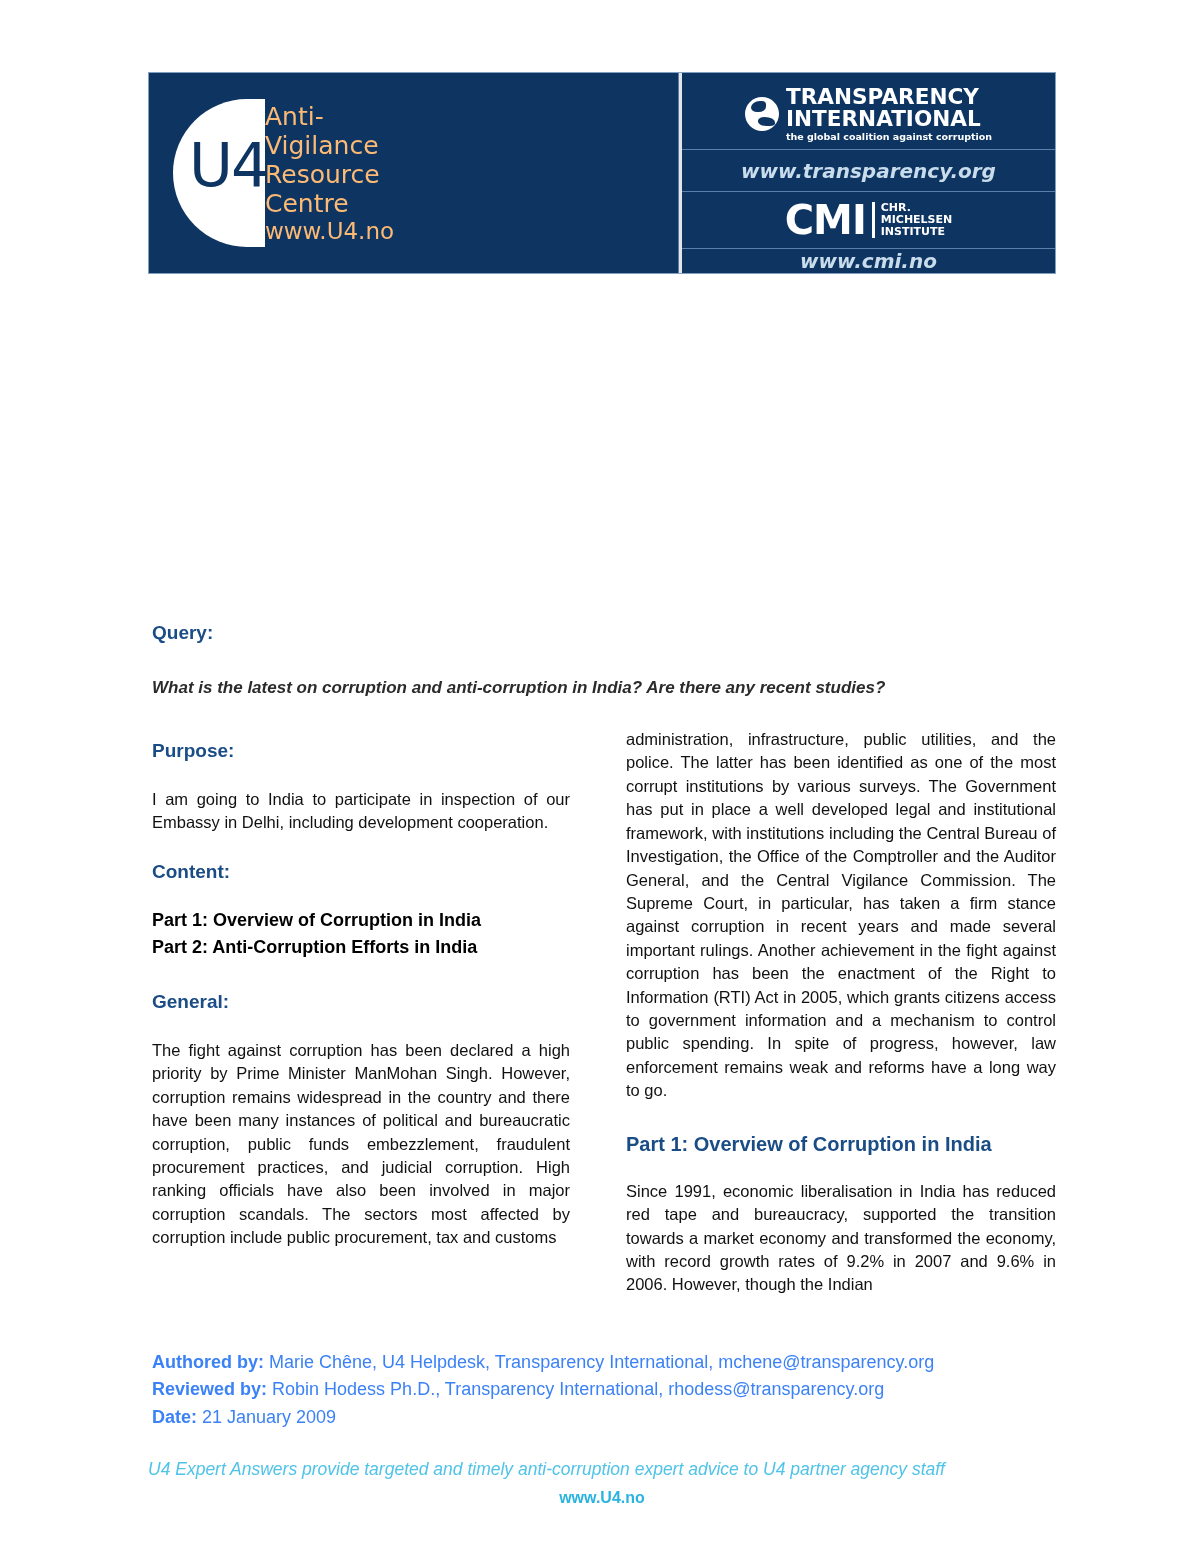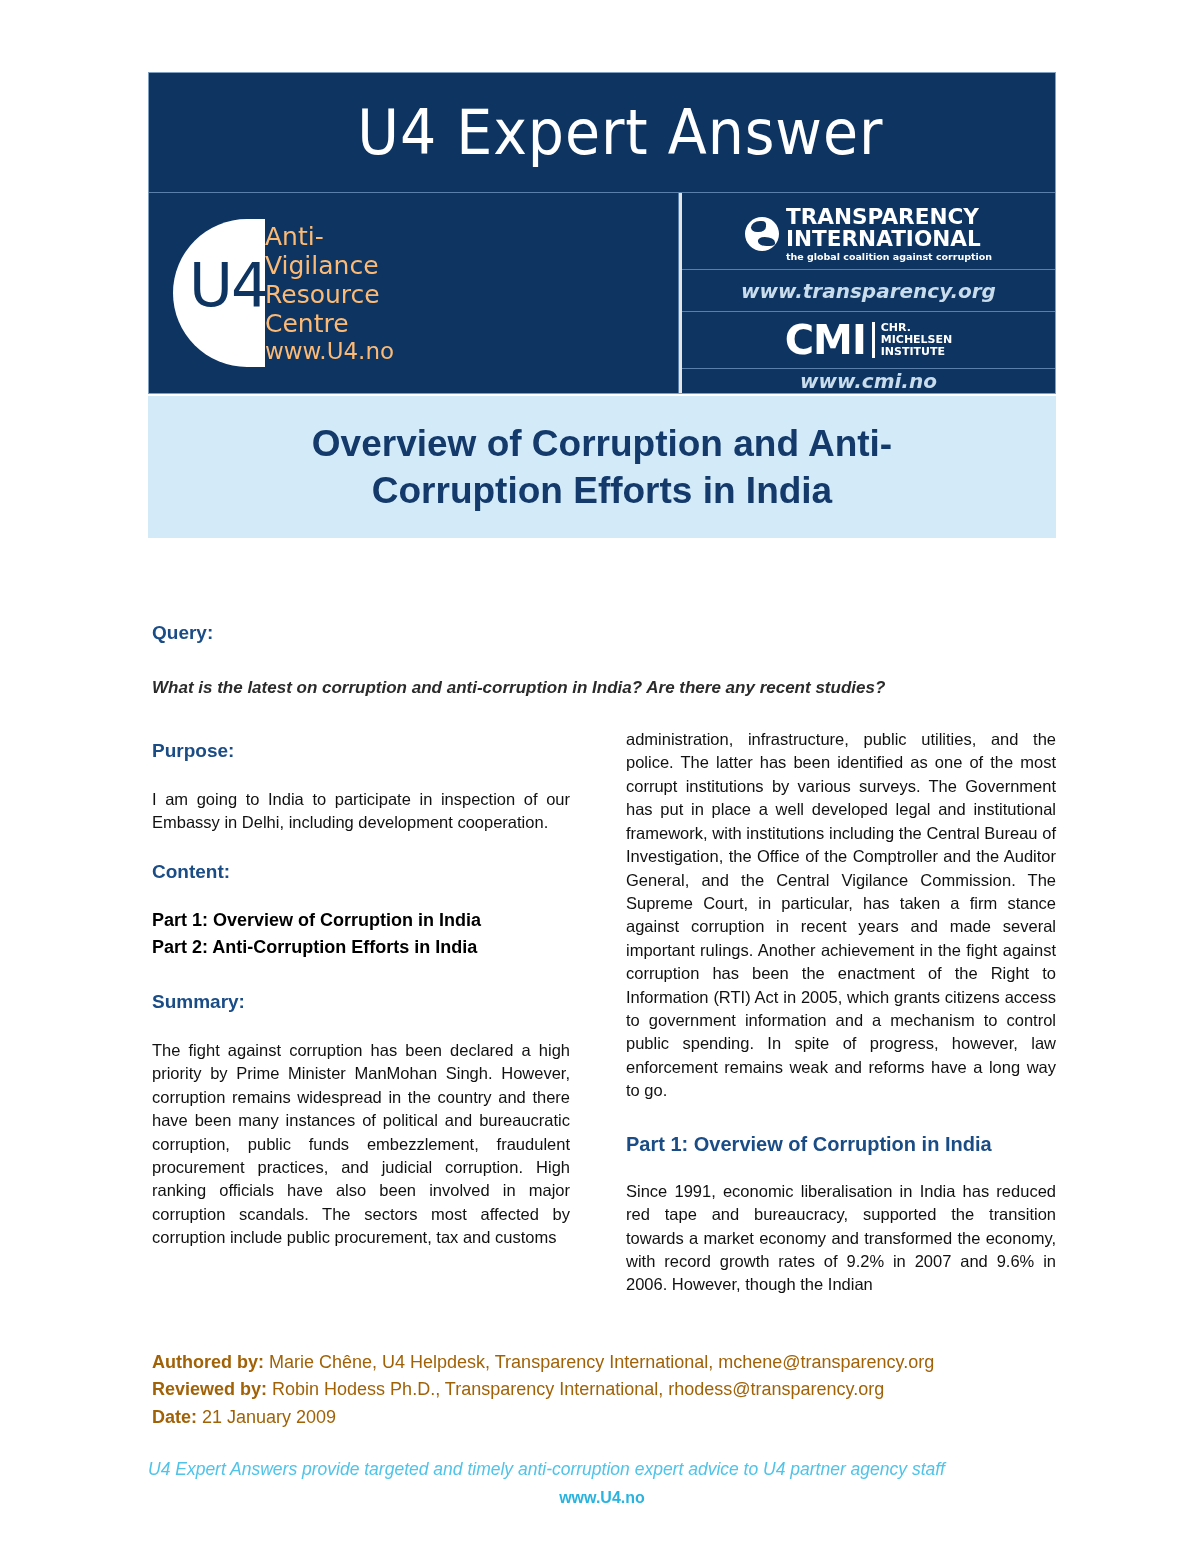--- a/index.html
+++ b/index.html
@@ -300,21 +300,21 @@
     color: #1A4C86;
     margin: 30px 0 24px 0;
   }
 
   
   .footer-meta {
     position: absolute;
     left: 152px;
     top: 1349px;
     width: 900px;
-    color: #a16207;
+    color: #3b82f6;
     font-size: 18px;
     line-height: 1.52;
   }
   .footer-meta b { font-weight: bold; }
 
   .footer-tag {
     position: absolute;
     left: 148px;
     top: 1459px;
     width: 908px;
@@ -334,23 +334,20 @@
     font-weight: bold;
   }
 </style>
 </head>
 <body>
 
 <div class="page">
 
   <div class="header-block">
 
-    <div class="header-title-row">
-      <div class="header-title-text">U4 Expert Answer</div>
-    </div>
 
     <div class="header-logos-row">
 
       <div class="logo-cell-left">
         <div class="u4-logo">
           <div class="u4-mark">
             <div class="u4-halfcircle"></div>
             <div class="u4-mark-text">U4</div>
           </div>
           <div class="u4-words">
@@ -388,38 +385,35 @@
         </div>
 
         <div class="cmi-url-block">
           <span class="url-text">www.cmi.no</span>
         </div>
 
       </div>
     </div>
   </div>
 
-  <div class="title-banner">
-    <div class="doc-title">Overview of Corruption and Anti-Corruption Efforts in India</div>
-  </div>
 
   <div class="query-label">Query:</div>
   <div class="query-text">What is the latest on corruption and anti-corruption in India? Are there any recent studies?</div>
 
   <div class="col-left">
     <div class="sec-head">Purpose:</div>
     <p class="body">I am going to India to participate in inspection of our Embassy in Delhi, including development cooperation.</p>
 
     <div class="sec-head tight">Content:</div>
     <div class="toc">
       <div>Part 1: Overview of Corruption in India</div>
       <div>Part 2: Anti-Corruption Efforts in India</div>
     </div>
 
-    <div class="sec-head">Summary:</div>
+    <div class="sec-head">General:</div>
     <p class="body last">The fight against corruption has been declared a high priority by Prime Minister ManMohan Singh. However, corruption remains widespread in the country and there have been many instances of political and bureaucratic corruption, public funds embezzlement, fraudulent procurement practices, and judicial corruption. High ranking officials have also been involved in major corruption scandals. The sectors most affected by corruption include public procurement, tax and customs</p>
   </div>
 
   <div class="col-right">
     <p class="body">administration, infrastructure, public utilities, and the police. The latter has been identified as one of the most corrupt institutions by various surveys. The Government has put in place a well developed legal and institutional framework, with institutions including the Central Bureau of Investigation, the Office of the Comptroller and the Auditor General, and the Central Vigilance Commission. The Supreme Court, in particular, has taken a firm stance against corruption in recent years and made several important rulings. Another achievement in the fight against corruption has been the enactment of the Right to Information (RTI) Act in 2005, which grants citizens access to government information and a mechanism to control public spending. In spite of progress, however, law enforcement remains weak and reforms have a long way to go.</p>
     <div class="part-head">Part 1: Overview of Corruption in India</div>
     <p class="body last">Since 1991, economic liberalisation in India has reduced red tape and bureaucracy, supported the transition towards a market economy and transformed the economy, with record growth rates of 9.2% in 2007 and 9.6% in 2006. However, though the Indian</p>
   </div>
 
   <div class="footer-meta">

